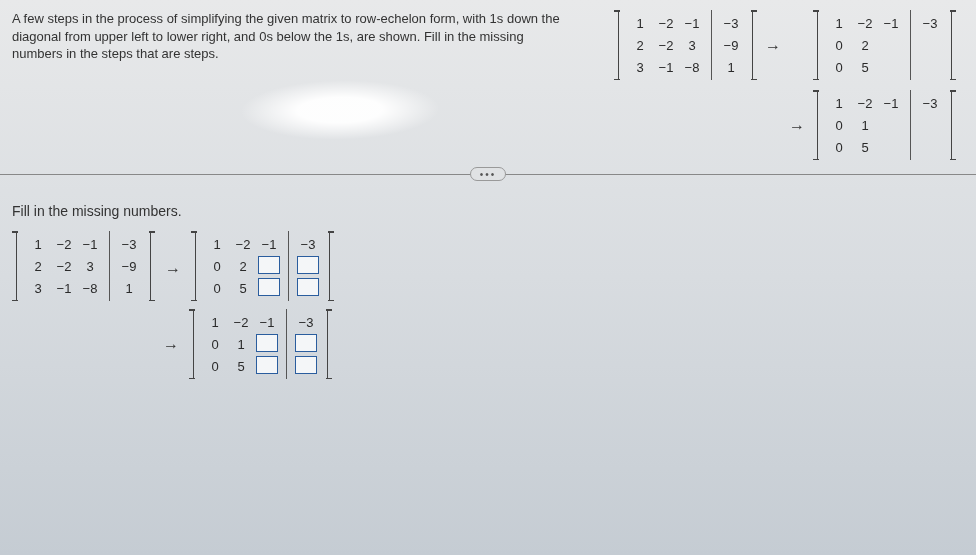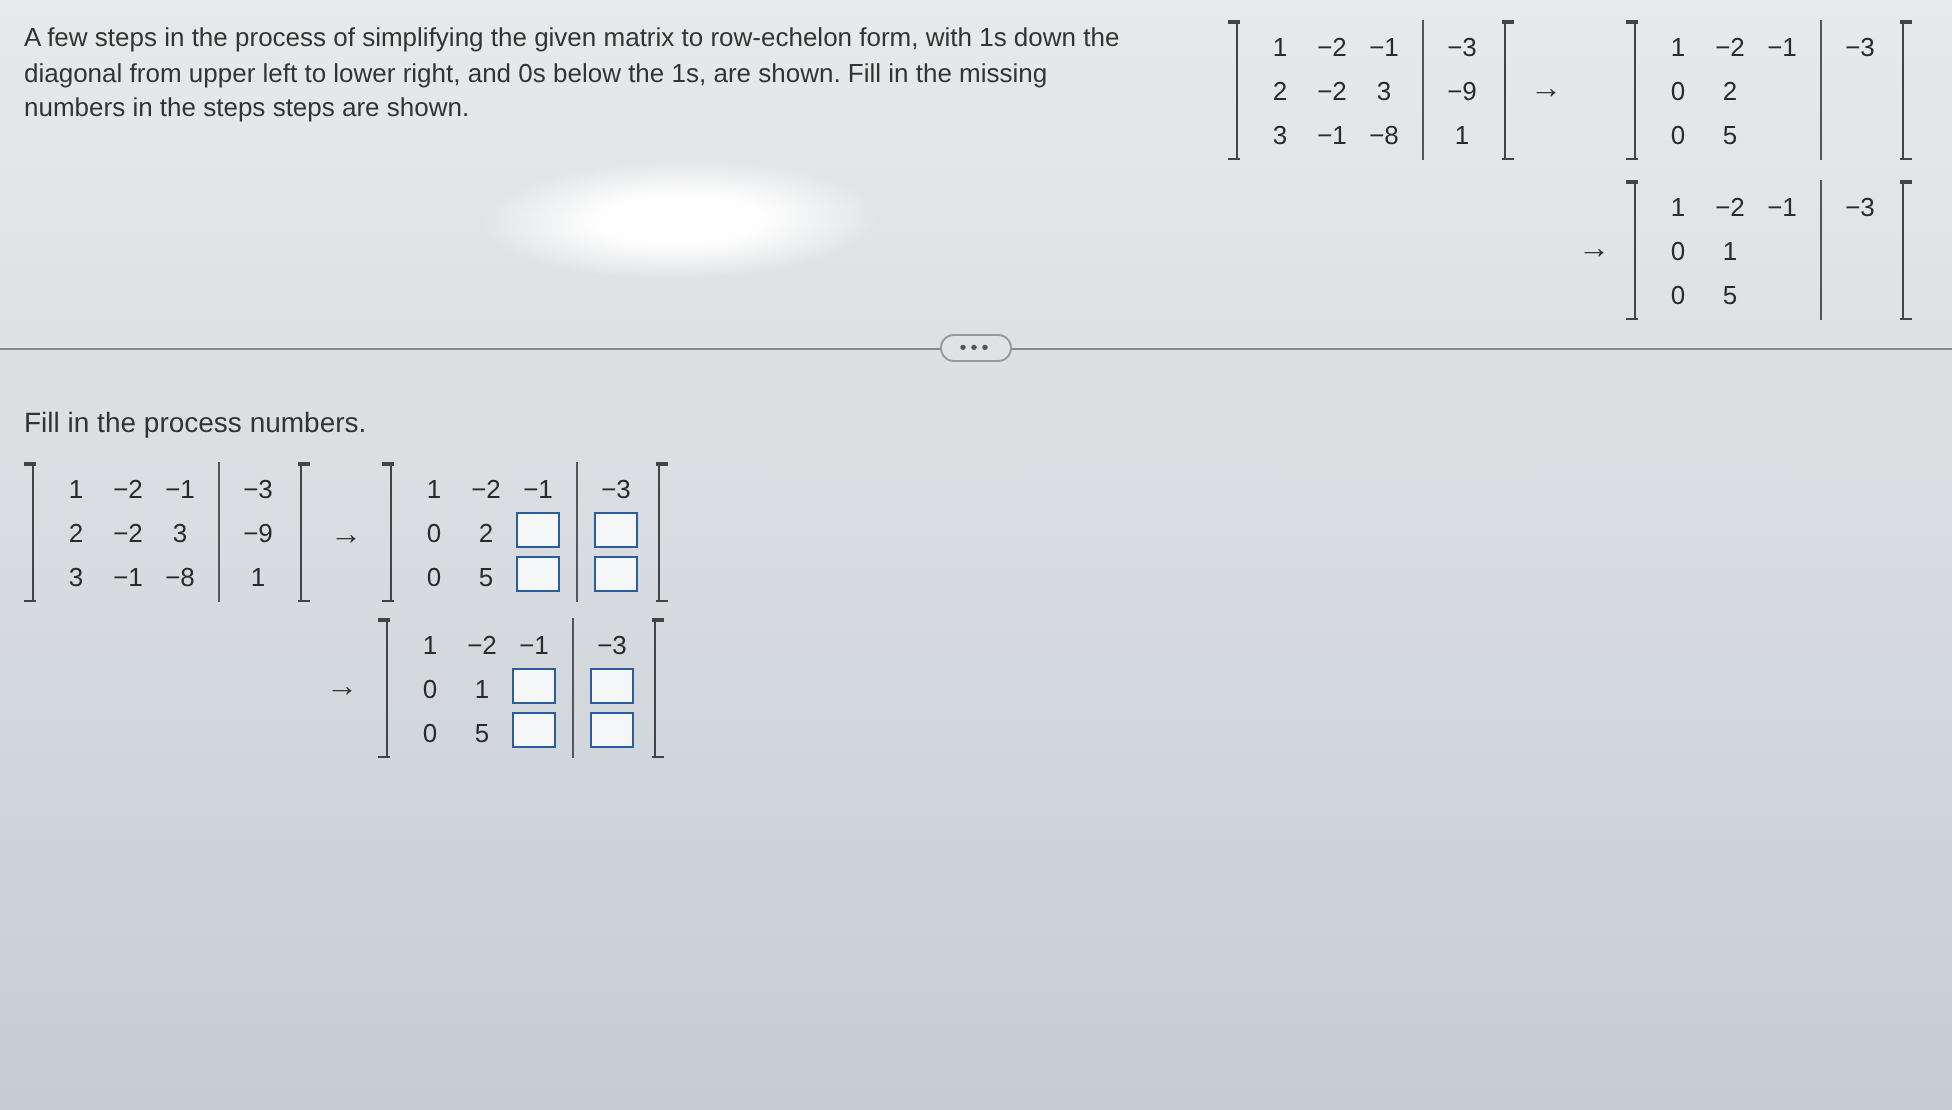--- a/index.html
+++ b/index.html
@@ -93,21 +93,21 @@
       border-radius:10px;
     }
   </style>
 </head>
 <body>
 
 <div class="top-section">
   <div class="question-text">
     <span>A few steps in the process of simplifying the given matrix to row-echelon form, with 1s down the diagonal</span>
     <span>from upper left to lower right, and 0s below the 1s, are shown. Fill in the missing numbers in the steps</span>
-    <span>steps are shown.</span>
+    <span>that are steps.</span>
   </div>
 
   <div class="matrices-top">
     <div class="matrix-row-group">
 
       <div class="matrix">
         <div class="lbracket"></div>
         <div class="matrix-main sm">
           <span class="cell">1</span>
           <span class="cell">−2</span>
@@ -182,21 +182,21 @@
 <div class="glare"></div>
 
 <div class="divider-wrap">
   <div style="width:100%; position:relative;">
     <hr class="divider">
     <div class="divider-pill">•••</div>
   </div>
 </div>
 
 <div class="bottom-section">
-  <div class="fill-label">Fill in the process numbers.</div>
+  <div class="fill-label">Fill in the missing numbers.</div>
 
   <div class="work-area">
 
     <div class="matrix">
       <div class="lbracket"></div>
       <div class="matrix-main sm">
         <span class="cell">1</span>
         <span class="cell">−2</span>
         <span class="cell">−1</span>
         <span class="cell">2</span>

